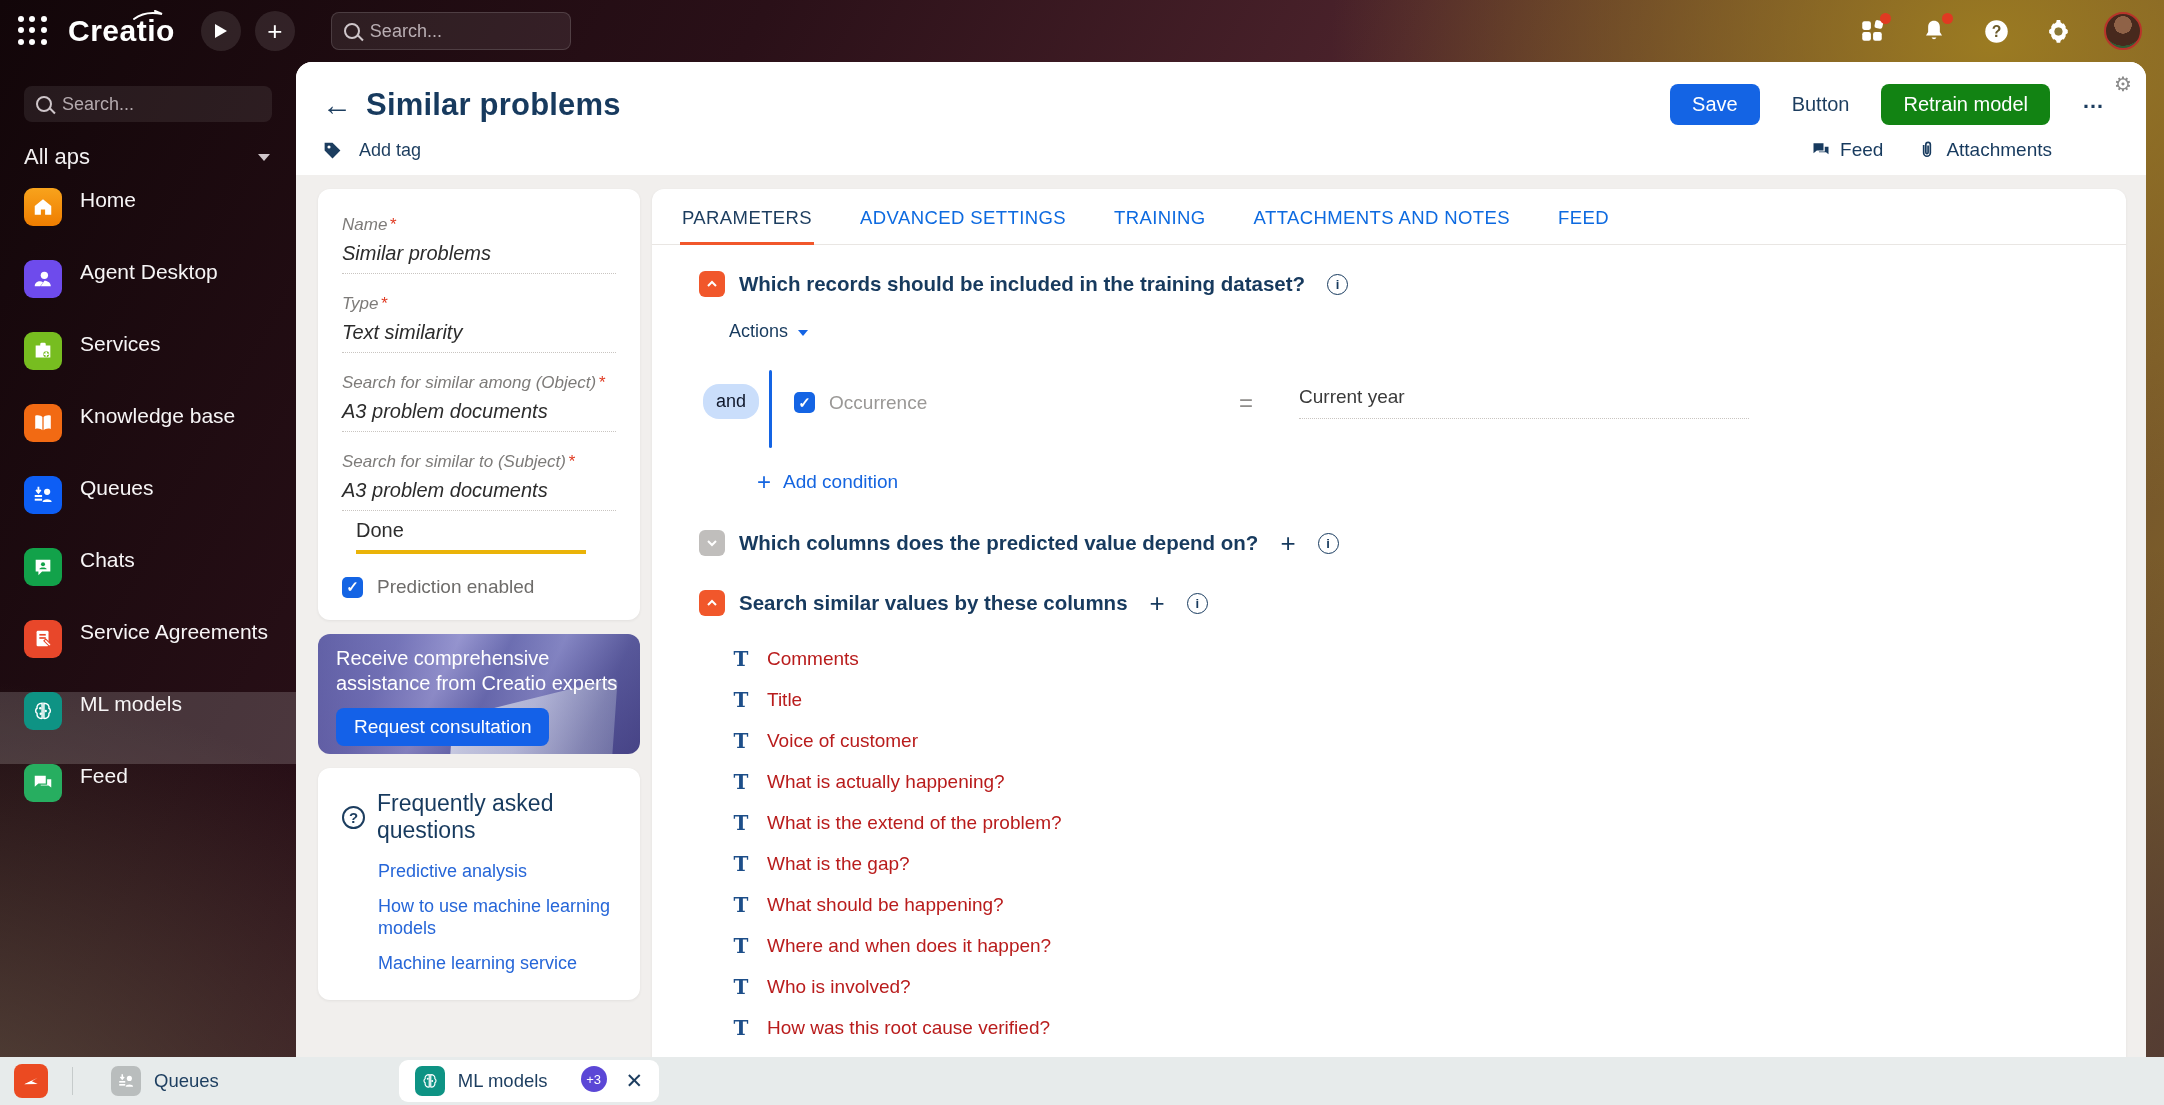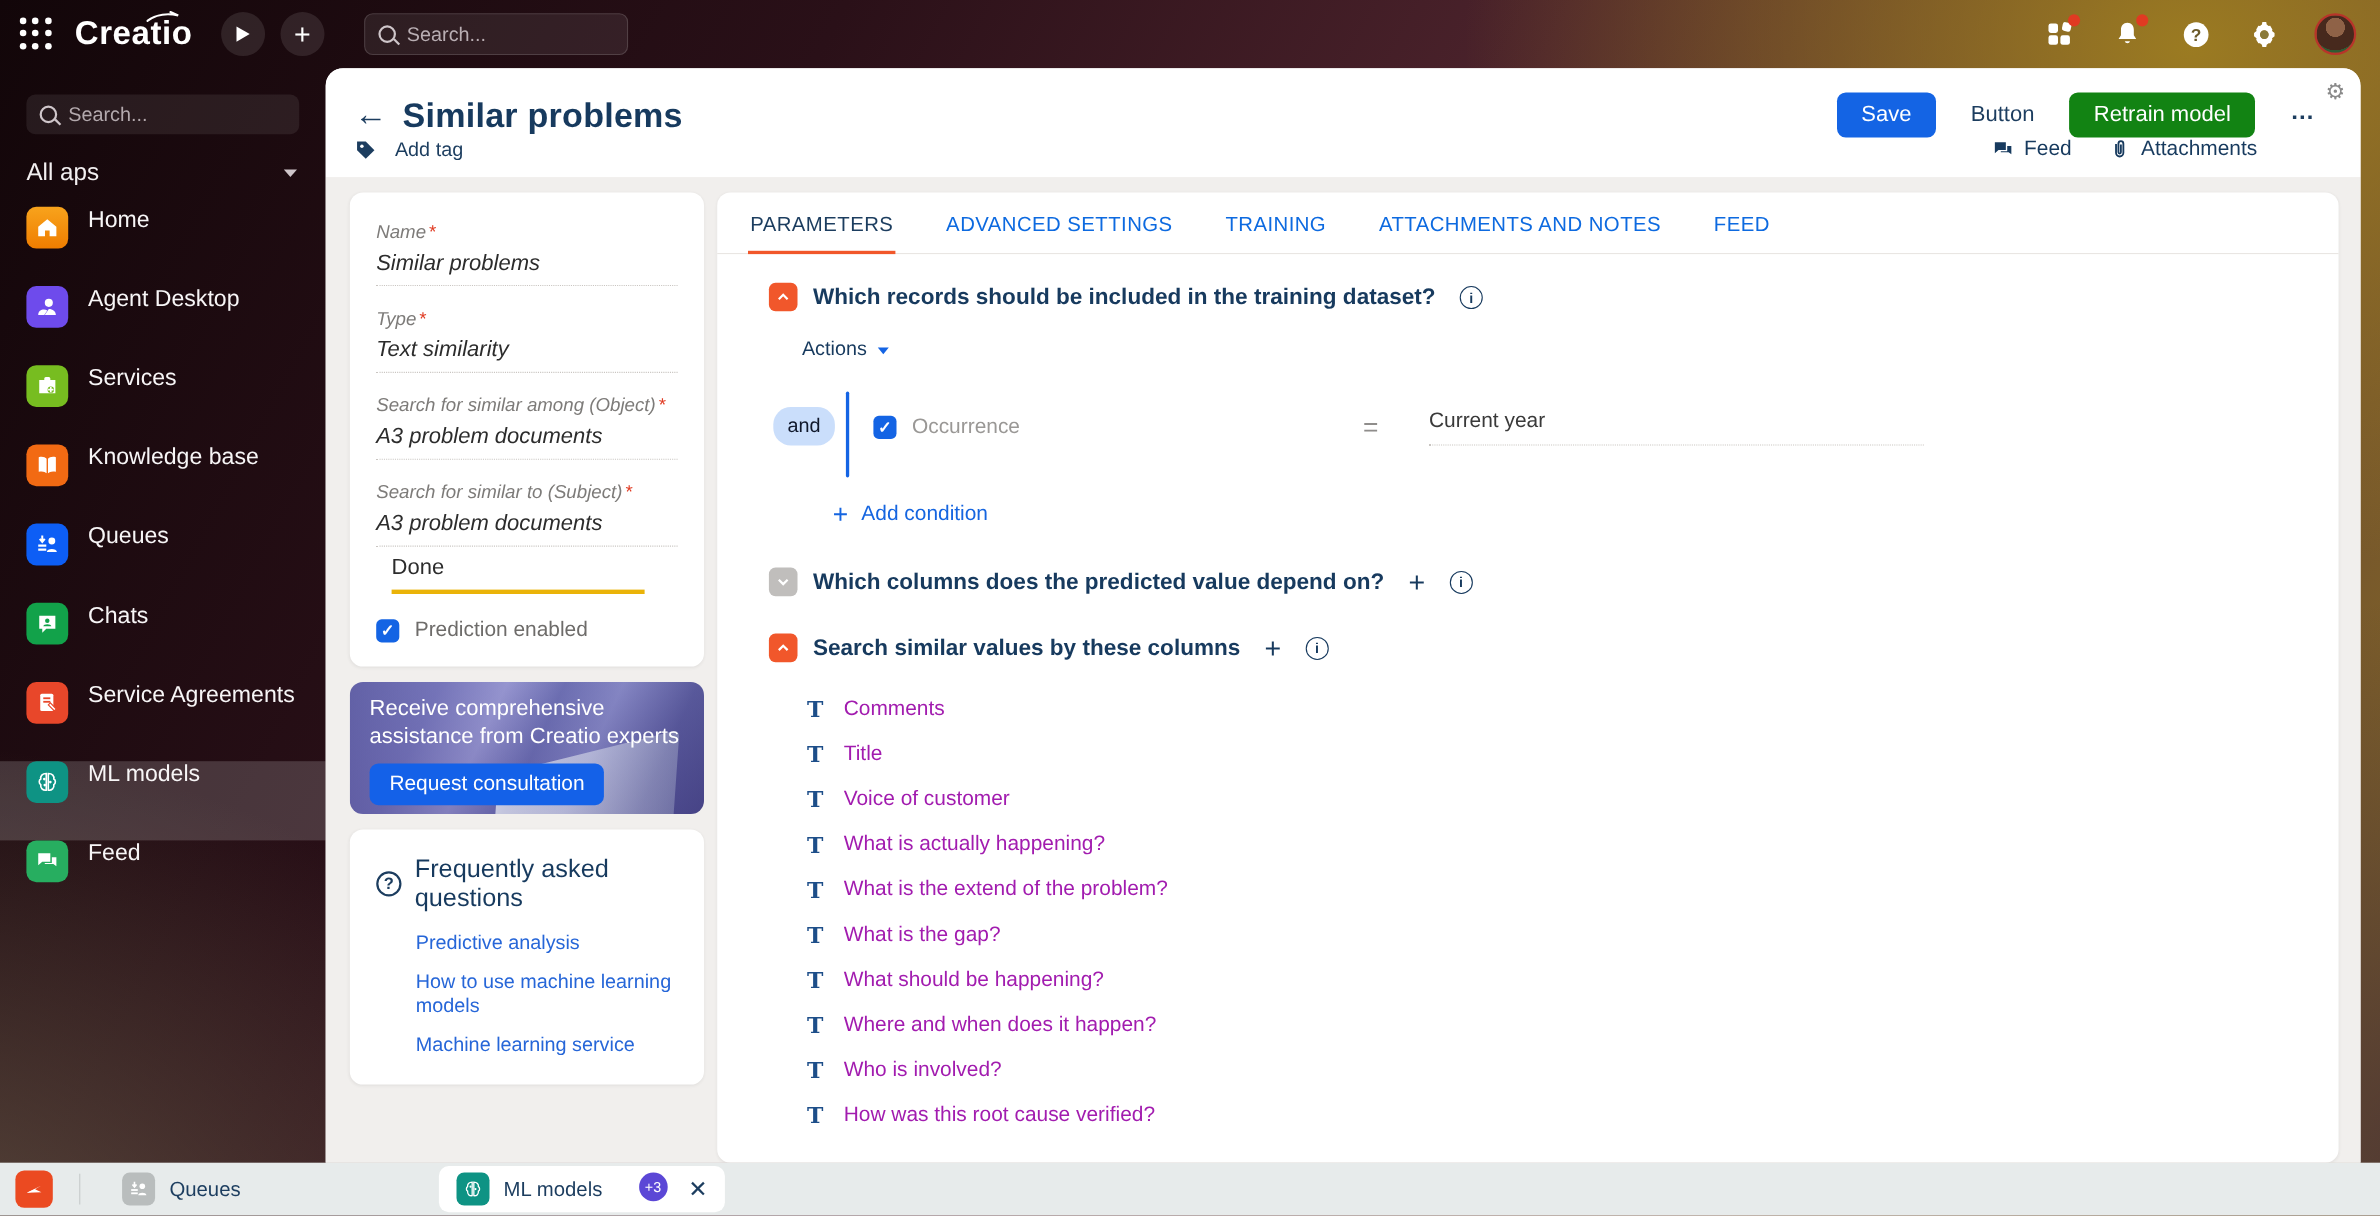--- a/index.html
+++ b/index.html
@@ -49,21 +49,21 @@
   .main-header { padding:22px 34px 14px 26px; background:#fff; }
   .mh-row1 { display:flex; align-items:center; }
   .back-arrow { font-size:30px; color:#1c3d5f; cursor:pointer; margin-right:14px; }
   .page-title { font-size:31px; font-weight:700; color:#173a5e; letter-spacing:.2px; }
   .mh-actions { margin-left:auto; display:flex; align-items:center; gap:26px; }
   .btn { border:none; border-radius:8px; font-family:"Liberation Sans",sans-serif; font-size:20px; padding:9px 22px; cursor:pointer; }
   .btn-save { background:#1464e4; color:#fff; }
   .btn-text { background:transparent; color:#1c3d5f; padding:9px 6px; }
   .btn-retrain { background:#128313; color:#fff; }
   .more-dots { color:#1c3d5f; font-size:22px; letter-spacing:2px; font-weight:700; cursor:pointer; padding:0 6px 8px; }
-  .mh-row2 { display:flex; align-items:center; margin-top:0;text-align:right; }
+  .mh-row2 { display:flex; align-items:center; margin-top:14px;text-align:right; }
   .addtag { display:flex; align-items:center; gap:16px; color:#1c3d5f; font-size:18px; cursor:pointer; }
   .mh-links { margin-left:auto; display:flex; align-items:center; gap:34px; margin-right:60px; }
   .mh-link { display:flex; align-items:center; gap:9px; color:#173a5e; font-size:19px; cursor:pointer; }
 
   .main-body { flex:1; background:#f1efed; display:flex; gap:12px; padding:14px 20px 0 22px; overflow:hidden; }
   .left-col { width:322px; flex:none; display:flex; flex-direction:column; gap:14px; }
   .card { background:#fff; border-radius:12px; box-shadow:0 1px 3px rgba(40,40,40,.07); }
   .form-card { padding:26px 24px 22px; }
   .field { margin-bottom:20px;font-style:italic; }
   .f-label { font-size:17px; color:#7d7b79; }
@@ -113,21 +113,21 @@
   .cond-field { display:flex; align-items:center; gap:14px; width:445px; }
   .cond-label { color:#9a9896; font-size:19px; }
   .cond-eq { color:#8f8d8b; font-size:24px; width:60px; }
   .cond-value { width:450px; font-size:19px; color:#3a3a3a; padding-bottom:10px; border-bottom:1px dotted #c9c5c1; }
   .add-cond { display:flex; align-items:center; gap:12px; color:#1565e0; font-size:19px; margin:20px 0 34px 58px; cursor:pointer; }
   .add-cond .plus { font-size:24px; }
   .sec-gap { margin-top:34px; }
   .col-list { margin:22px 0 10px 34px; }
   .col-item { display:flex; align-items:center; gap:18px; height:41px; cursor:default; }
   .t-ic { font-family:"DejaVu Serif", serif; font-weight:700; color:#1d4e89; font-size:20px; width:16px; text-align:center; }
-  .col-text { font-size:19px; color:#a21caf; }
+  .col-text { font-size:19px; color:#b91c1c; }
 
   .taskbar { height:48px; background:#e7ebeb; display:flex; align-items:center; padding:0 14px; gap:16px; }
   .tb-app { width:34px; height:34px; border-radius:8px; background:#eb4a21; display:flex; align-items:center; justify-content:center; cursor:pointer; }
   .tb-div { width:1px; height:28px; background:#c6cbcb; margin:0 8px; }
   .task-item { display:flex; align-items:center; gap:13px; padding:0 14px; height:42px; cursor:pointer; color:#1c3d5f; font-size:18.5px; }
   .task-item .app-ic { width:30px; height:30px; border-radius:7px; }
   .task-item.active-tab { background:#fff; border-radius:9px; margin-left:150px; padding:0 16px; }
   .mini-avatar { position:relative; width:30px; height:30px; margin-left:6px; }
   .mini-avatar .photo { width:28px; height:28px; border-radius:50%; background:radial-gradient(circle at 45% 40%, #f0632e 0 55%, #c23b1d 56%); }
   .mini-avatar .plus3 { position:absolute; right:-10px; top:0; width:26px; height:26px; border-radius:50%; background:#5b47d6; color:#fff; font-size:13px; display:flex; align-items:center; justify-content:center; }

